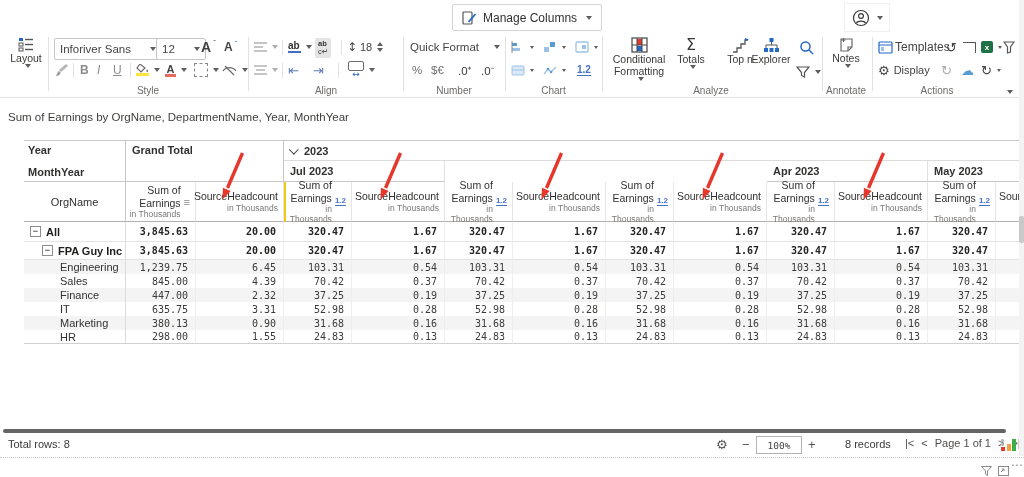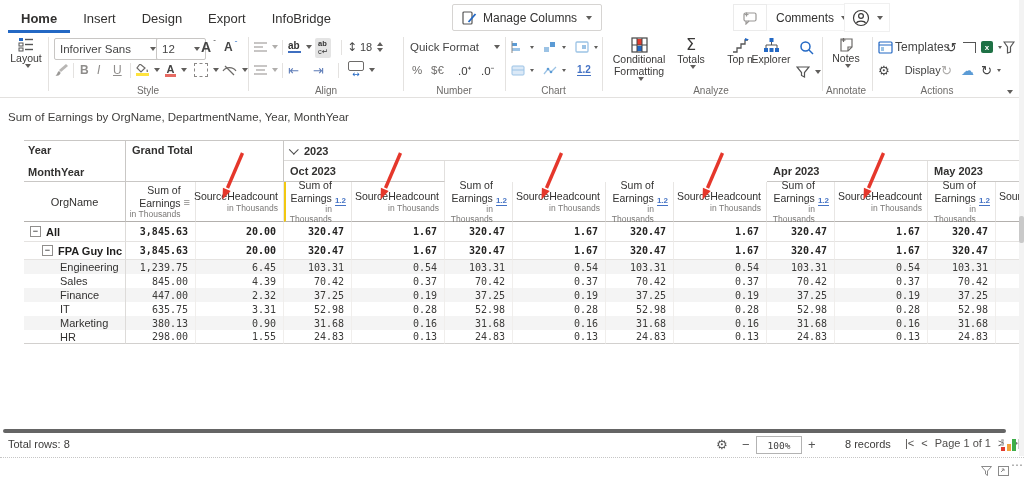--- a/index.html
+++ b/index.html
@@ -80,51 +80,30 @@
   .fico{position:absolute;color:#8a8a8a;}
   .rsb-track{position:absolute;left:1019px;top:0;width:5px;height:456px;background:#f3f3f3;}
   .rsb-thumb{position:absolute;left:1019px;top:216px;width:5px;height:27px;background:#c9c9c9;border-radius:2px;}
 </style>
 </head>
 <body>
 
 <div class="abs" style="inset:0;">
 
   <div class="tabbar">
-    <div class="tabs">
-        <div class="tab active">Home</div>
-        <div class="tab">Insert</div>
-        <div class="tab">Design</div>
-        <div class="tab">Export</div>
-        <div class="tab">InfoBridge</div>
-      </div>
 
     <div class="mcols">
       <svg width="15" height="14" viewBox="0 0 15 14">
         <rect x="1" y="1" width="9" height="12" rx="1" fill="none" stroke="#555" stroke-width="1.2"></rect>
         <line x1="13.5" y1="3" x2="6.5" y2="11" stroke="#2368c4" stroke-width="1.8"></line>
       </svg>
       <span>Manage Columns</span>
       <span class="cv"></span>
     </div>
 
-    <div class="cmtwrap">
-      <span class="cmticon">
-        <svg width="16" height="14" viewBox="0 0 16 14">
-          <rect x="2" y="2" width="12" height="8" rx="1.5" fill="none" stroke="#9a9896" stroke-width="1.2"></rect>
-          <path d="M4 10 L4 13 L7 10" fill="none" stroke="#9a9896" stroke-width="1.2"></path>
-          <line x1="4.5" y1="1.5" x2="4.5" y2="5.5" stroke="#9a9896" stroke-width="1.2"></line>
-          <line x1="2.5" y1="3.5" x2="6.5" y2="3.5" stroke="#9a9896" stroke-width="1.2"></line>
-        </svg>
-      </span>
-      <span class="cmtbtn">
-        <span>Comments</span>
-        <span class="cv"></span>
-      </span>
-    </div>
 
     <div class="acct">
       <svg width="18" height="18" viewBox="0 0 18 18">
         <circle cx="9" cy="9" r="7.5" fill="none" stroke="#3b3a39" stroke-width="1.2"></circle>
         <circle cx="9" cy="7" r="2.4" fill="none" stroke="#3b3a39" stroke-width="1.2"></circle>
         <path d="M4.5 14 C5.5 11.5 12.5 11.5 13.5 14" fill="none" stroke="#3b3a39" stroke-width="1.2"></path>
       </svg>
       <span class="cv"></span>
     </div>
   </div>
@@ -413,21 +392,21 @@
       <span style="width:12px;height:12px;background:#1e7145;border-radius:2px;color:#fff;font-size:8px;font-weight:bold;display:inline-flex;align-items:center;justify-content:center;">x</span>
       <span class="cv sm"></span>
     </div>
     <div class="rit r1" style="left:1003px;">
       <svg width="12" height="13" viewBox="0 0 12 13">
         <path d="M1 1 H11 L7.5 6 V11 L4.5 12 V6 Z" fill="none" stroke="#555" stroke-width="1.2"></path>
       </svg>
     </div>
     <div class="rit r2" style="left:878px;">
       <span class="glyph" style="font-size:13px;color:#444;">⚙</span>
-      <span style="font-size:11px;margin-left:13px;">Display</span>
+      <span style="font-size:11px;margin-left:2px;">Display</span>
     </div>
     <div class="rit r2 glyph dis" style="left:941px;font-size:13px;">
         <span>↻</span>
       </div>
     <div class="rit r2" style="left:961px;">
       <span class="glyph" style="font-size:13px;color:#5b9bd5;">☁</span>
     </div>
     <div class="rit r2 glyph" style="left:981px;font-size:13px;color:#444;">
       <span>↻</span>
         <span class="cv sm"></span>
@@ -442,21 +421,21 @@
     <div class="tgrid" id="tgrid">
         <div class="hc1" style="grid-area: 1 / 1 / 3;">
           <div>Year</div>
           <div>MonthYear</div>
         </div>
         <div class="hgt" style="grid-area: 1 / 2 / 3 / 4;">Grand Total</div>
         <div class="h2023" style="grid-area: 1 / 4 / auto / 14;">
           <span class="chevL"></span>
           <span>2023</span>
         </div>
-        <div class="hmon" style="grid-area: 2 / 4 / auto / span 2;">Oct 2023</div>
+        <div class="hmon" style="grid-area: 2 / 4 / auto / span 2;">Jul 2023</div>
         <div class="hmon" style="grid-area: 2 / 10 / auto / span 2;">Apr 2023</div>
         <div class="hmon" style="grid-area: 2 / 12 / auto / span 2;">May 2023</div>
         <div class="horg" style="grid-area: 3 / 1;">OrgName</div>
         <div class="hm" style="grid-area: 3 / 2;">
           <div>
             <div class="mt">Sum of Earnings</div>
             <div class="mu">in Thousands</div>
           </div>
           <span class="micon">≡</span>
         </div>

